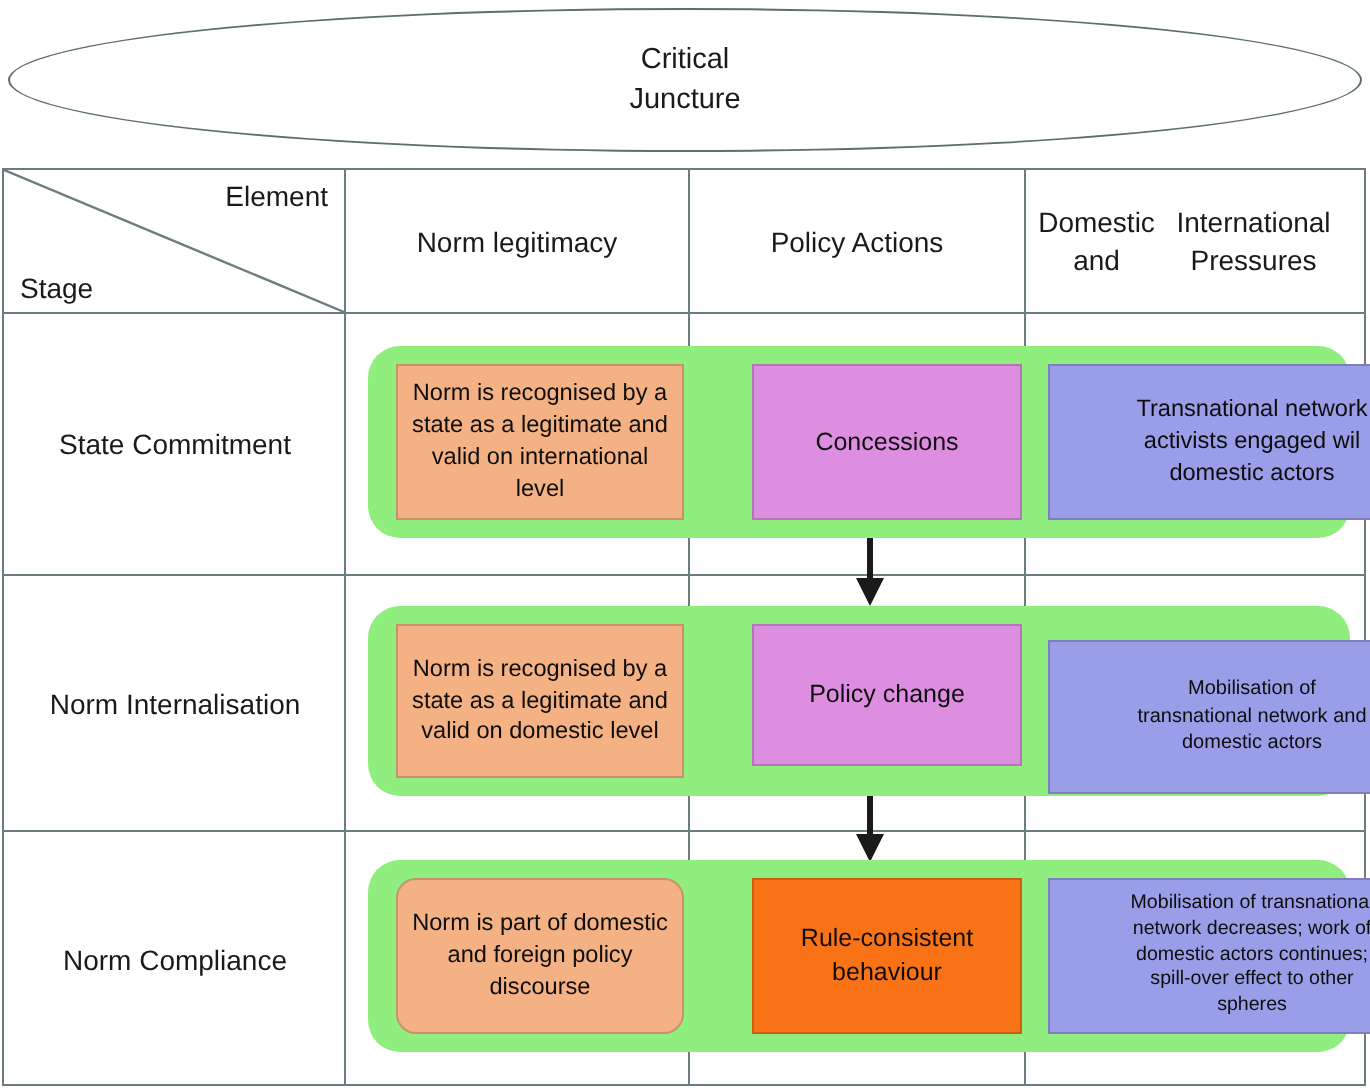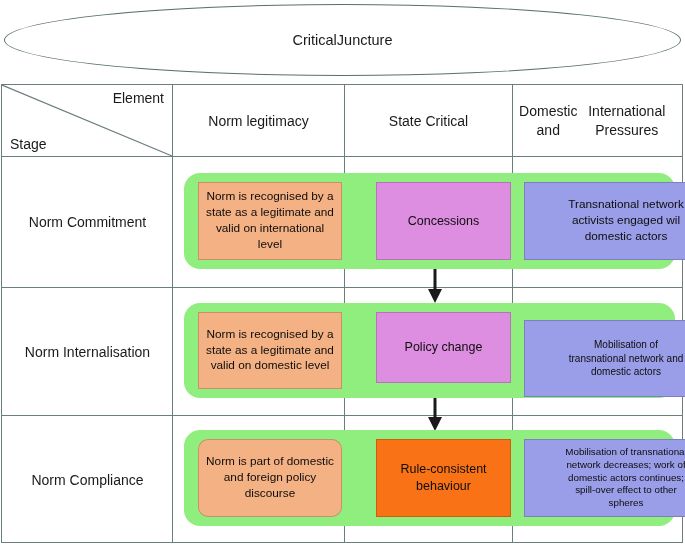--- a/index.html
+++ b/index.html
@@ -33,21 +33,21 @@
     inset: 0;
     border: 1.3px solid #5b6e70;
     border-radius: 50%;
     box-sizing: border-box;
     background: #ffffff;
   }
   .ellipse-label {
     position: absolute;
     inset: 0;
     display: flex;
-    flex-direction: row;
+    flex-direction: column;
     align-items: center;
     justify-content: center;
     font-size: 14.5px;
     line-height: 1.38;
     color: #1a1a1a;
     text-align: center;
   }
 
   
   .matrix {
@@ -192,28 +192,28 @@
         <svg width="171" height="72" viewBox="0 0 171 72">
           <line x1="0" y1="0" x2="170" y2="71" stroke="#6b7d7f" stroke-width="1.2"></line>
         </svg>
       </div>
       <div class="corner-element">Element</div>
       <div class="corner-stage">Stage</div>
     </div>
 
     <div class="col-head" style="left:171px; width:171px;">Norm legitimacy</div>
 
-    <div class="col-head" style="left:343px; width:167px;">State Critical</div>
+    <div class="col-head" style="left:343px; width:167px;">Policy Actions</div>
 
     <div class="col-head" style="left:511px; width:169px; flex-direction:row;">
       <span>Domestic and</span>
       <span>International Pressures</span>
     </div>
 
-    <div class="stage-label" style="top:72px; height:130px;">Norm Commitment</div>
+    <div class="stage-label" style="top:72px; height:130px;">State Commitment</div>
 
     <div class="band" style="top:88px; height:96px; background:#90ee7e;">
       <div class="cellbox box-legitimacy" style="top:9px; height:78px; background:#f4b183; font-size:11.8px;">Norm is recognised by a state as a legitimate and valid on international level</div>
       <div class="cellbox box-action" style="top:9px; height:78px; background:#dd8ee0; font-size:12.5px;">Concessions</div>
       <div class="cellbox box-pressure" style="top:9px; height:78px; background:#9a9de8; font-size:11.8px;">Transnational network activists engaged wil domestic actors</div>
     </div>
 
     <div class="arrow" style="top:184px; height:34px;">
       <svg width="18" height="34" viewBox="0 0 18 34" style="margin-left:-5px;">
         <line x1="9" y1="0" x2="9" y2="22" stroke="#1a1a1a" stroke-width="3"></line>

